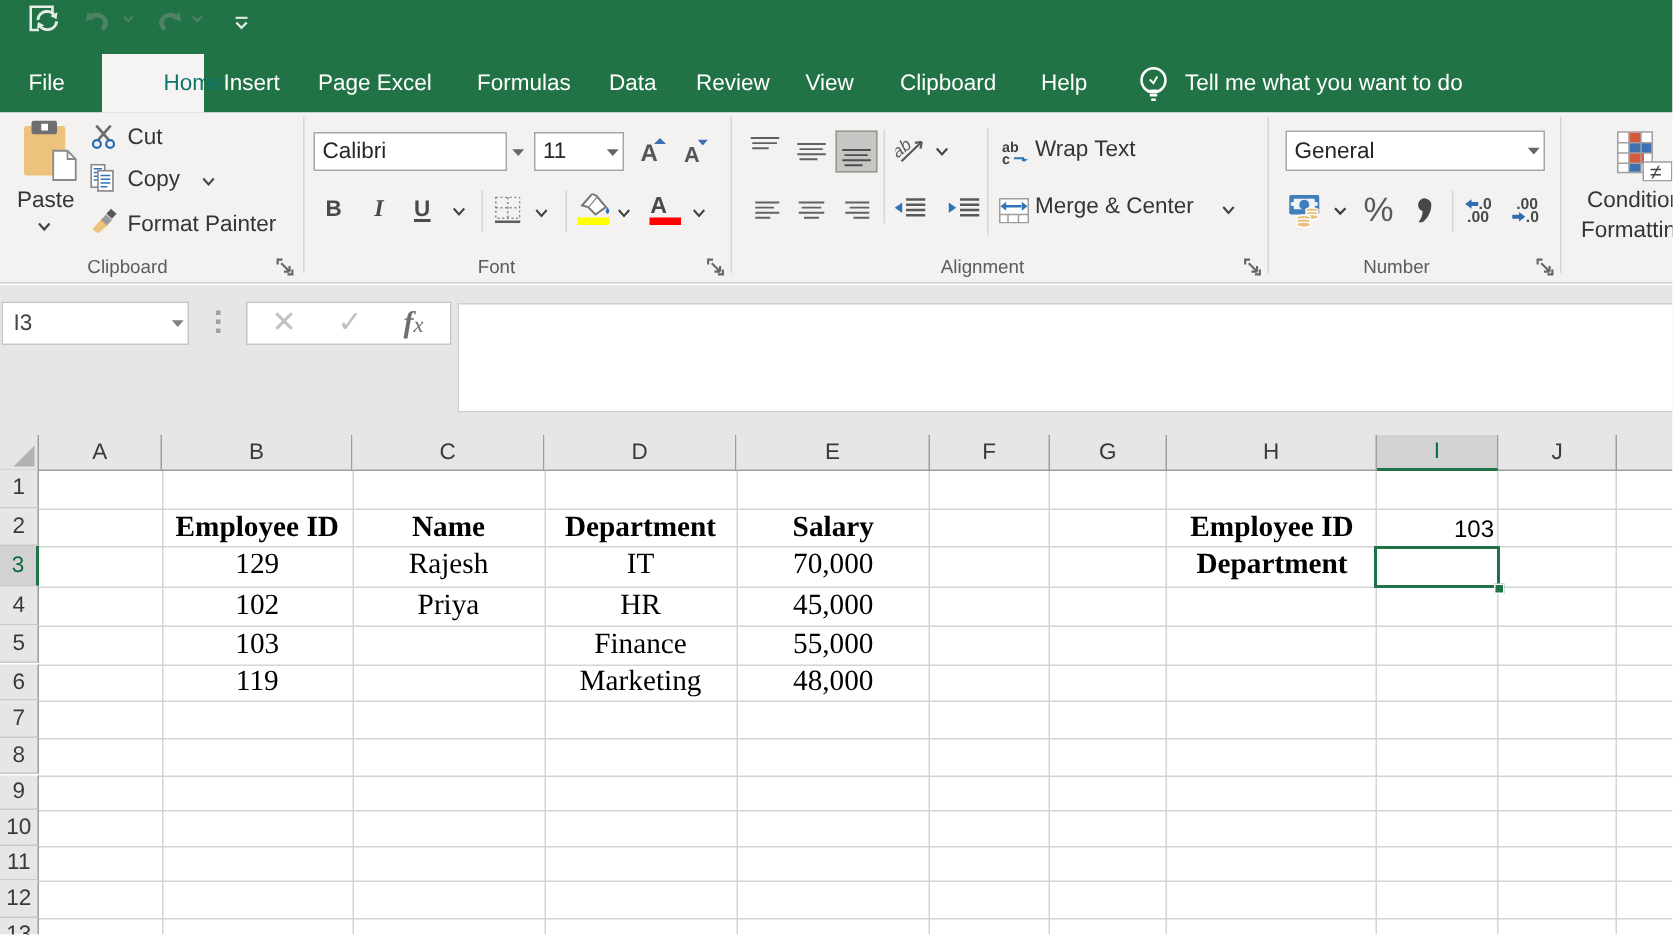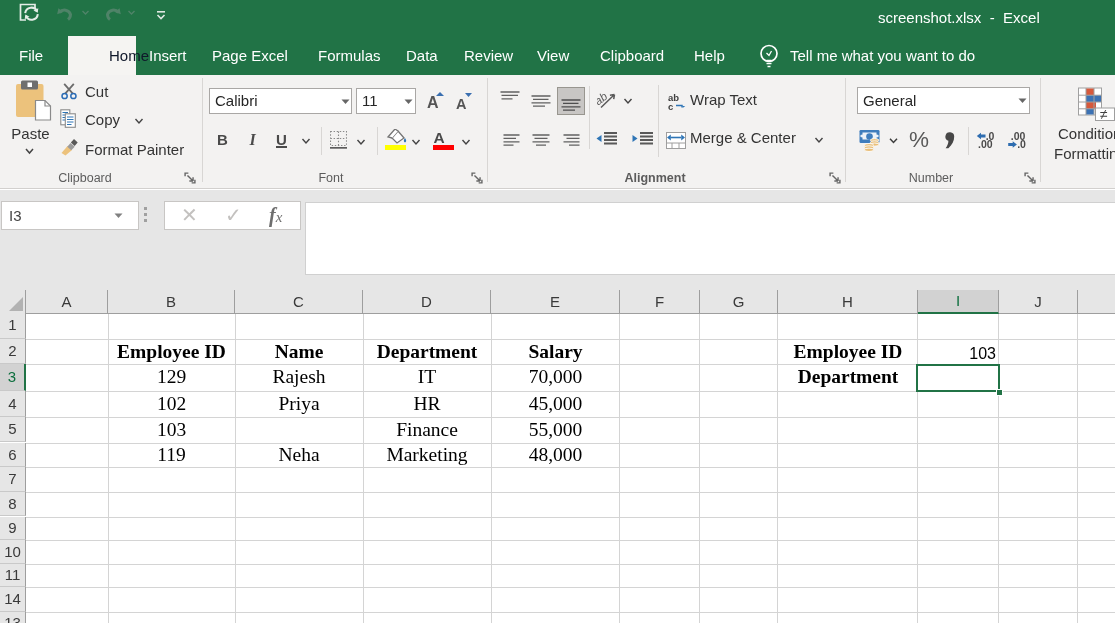--- a/index.html
+++ b/index.html
@@ -4,21 +4,21 @@
 <style>
   * { margin:0; padding:0; box-sizing:border-box; }
   html,body { width:1115px; height:623px; overflow:hidden; }
   body { font-family:"Liberation Sans", sans-serif; position:relative; background:#fff; }
   .abs { position:absolute; }
   .ser { font-family:"Liberation Serif", serif; }
   
   #titlebar { left:0; top:0; width:1115px; height:36px; background:#217346; }
   #tabsrow { left:0; top:36px; width:1115px; height:39px; background:#217346; }
   .tab { position:absolute; top:0; height:39px; line-height:39px; color:#fff; font-size:15px; }
-  #hometab { left:68px; top:0; width:68px; height:39px; background:#f5f4f2; color:#0f172a; text-align:center; line-height:39px; font-size:15px;padding-left:41px; }
+  #hometab { left:68px; top:0; width:68px; height:39px; background:#f5f4f2; color:#0f766e; text-align:center; line-height:39px; font-size:15px;padding-left:41px; }
   
   #ribbon { left:0; top:75px; width:1115px; height:114px; background:#f3f2f1; border-bottom:1px solid #d2d0ce; }
   .rsep { position:absolute; top:3px; width:1px; height:104px; background:#d8d6d4; }
   .glabel { position:absolute; top:96px; height:16px; font-size:12.5px; color:#5c5c5c; text-align:center; }
   .launcher { position:absolute; top:97px; width:12px; height:12px; }
   .rtxt { position:absolute; font-size:15px; color:#343434; white-space:nowrap; }
   .combo { position:absolute; background:#fff; border:1px solid #a9a7a5; }
   .combo .cv { position:absolute; left:5px; top:0; font-size:15px; color:#262626; line-height:24px; }
   
   #fbar { left:0; top:190px; width:1115px; height:100px; background:#e6e6e6; }
@@ -28,21 +28,20 @@
   .rowhdr { position:absolute; left:0; width:26px; background:#e6e6e6; border-right:1px solid #9e9e9e; border-bottom:1px solid #c9c9c9; color:#3a3a3a; font-size:15px; text-align:center; }
   .vline { position:absolute; width:1px; background:#d4d4d4; }
   .hline { position:absolute; height:1px; background:#d4d4d4; }
   .cell { position:absolute; height:25.75px; line-height:25.75px; font-size:19.5px; color:#000; text-align:center; font-family:"Liberation Serif", serif; white-space:nowrap; }
   .b { font-weight:bold; }
 </style>
 </head>
 <body>
 
 <div id="titlebar" class="abs">
-  <div class="abs" style="left:878px; top:0; width:237px; height:36px; line-height:36px; color:#fff; font-size:15px;">screenshot.xlsx&nbsp; -&nbsp; Excel</div>
 
   <svg class="abs" style="left:19px; top:3px;" width="22" height="20" viewBox="0 0 22 20">
     <path d="M16 6 V1.5 H1.5 V17 H7" fill="none" stroke="#e4ede7" stroke-width="1.7"></path>
     <path d="M6.2 10.2 a6.2 6.2 0 0 1 11.9 -1.7" fill="none" stroke="#e4ede7" stroke-width="2"></path>
     <path d="M18.8 11.2 a6.2 6.2 0 0 1 -11.9 1.7" fill="none" stroke="#e4ede7" stroke-width="2"></path>
     <path d="M19.3 5.2 l-0.6 4.6 -4.2 -2.2 z" fill="#e4ede7"></path>
     <path d="M5.7 16.2 l0.6 -4.6 4.2 2.2 z" fill="#e4ede7"></path>
   </svg>
 
   <svg class="abs" style="left:57px; top:6px;" width="18" height="15" viewBox="0 0 18 15">
@@ -124,21 +123,21 @@
     <rect x="10.8" y="1.2" width="5" height="4.6" transform="rotate(42 13.3 3.5)" fill="#585858"></rect>
   </svg>
   <div class="rtxt" style="left:85px; top:66px;">Format Painter</div>
 
   <svg class="abs launcher" style="left:184px;" width="11" height="11" viewBox="0 0 11 11">
     <path d="M1 4 V1 H4 M10 7 v3 h-3" stroke="#666" stroke-width="1.3" fill="none"></path>
     <path d="M3.2 3.2 L8.3 8.3 M8.3 8.3 V4.9 M8.3 8.3 H4.9" stroke="#666" stroke-width="1.3" fill="none"></path>
   </svg>
   <div class="rsep" style="left:202px;"></div>
 
-  <div class="combo" style="left:209px; top:13px; width:143px; height:26px;">
+  <div class="combo" style="left:209px; top:13px; width:129px; height:26px;">
     <div class="cv">Calibri</div>
     <svg class="abs" style="left:131px; top:10px;" width="9" height="6" viewBox="0 0 9 6">
         <path d="M0.5 0.5 L4.5 5 L8.5 0.5" fill="#666"></path>
       </svg>
   </div>
   <div class="combo" style="left:356px; top:13px; width:60px; height:26px;">
     <div class="cv">11</div>
     <svg class="abs" style="left:47px; top:10px;" width="9" height="6" viewBox="0 0 9 6">
         <path d="M0.5 0.5 L4.5 5 L8.5 0.5" fill="#666"></path>
       </svg>
@@ -315,26 +314,26 @@
     <rect x="8" y="15" width="10" height="6.8" fill="#d6593c"></rect>
     <rect x="8" y="21.8" width="8" height="5.7" fill="#3c72b4"></rect>
     <path d="M8 1 V28 M16 1 V28 M0.5 8.2 H23.5 M0.5 15 H23.5 M0.5 21.8 H23.5" stroke="#a0a0a0" fill="none"></path>
     <rect x="17.5" y="21" width="19" height="12.5" fill="#fff" stroke="#9e9e9e"></rect>
     <text x="22" y="32" font-size="14" fill="#404040" font-family="Liberation Sans">≠</text>
   </svg>
   <div class="rtxt" style="left:1058px; top:50px;">Conditional</div>
   <div class="rtxt" style="left:1054px; top:70px;">Formatting</div>
   <div class="glabel" style="left:35px; width:100px;">Clipboard</div>
   <div class="glabel" style="left:281px; width:100px;">Font</div>
-  <div class="glabel" style="left:605px; width:100px;font-weight:bold;">Alignment</div>
+  <div class="glabel" style="left:605px; width:100px;">Alignment</div>
   <div class="glabel" style="left:881px; width:100px;">Number</div>
 </div>
 
 <div id="fbar" class="abs">
-  <div class="abs" style="left:1px; top:11px; width:138px; height:29px; background:#fff; border:1px solid #c8c6c4;">
+  <div class="abs" style="left:1px; top:11px; width:125px; height:29px; background:#fff; border:1px solid #c8c6c4;">
     <div class="abs" style="left:7px; top:0; line-height:27px; font-size:15px; color:#444;">I3</div>
     <svg class="abs" style="left:112px; top:11px;" width="9" height="6" viewBox="0 0 9 6">
         <path d="M0.5 0.5 L4.5 5 L8.5 0.5" fill="#808080"></path>
       </svg>
   </div>
   <div class="abs" style="left:144px; top:17px; width:3px; height:17px;">
     <div style="width:3px;height:3px;background:#a0a0a0;margin-bottom:3px;"></div>
     <div style="width:3px;height:3px;background:#a0a0a0;margin-bottom:3px;"></div>
     <div style="width:3px;height:3px;background:#a0a0a0;"></div>
   </div>
@@ -368,21 +367,21 @@
   <div class="rowhdr" style="top:48.7px; height:25.4px; line-height:24.4px;">2</div>
   <div class="rowhdr" style="top:74.1px; height:26.5px; line-height:25.5px; background:#d2d2d2; color:#0c6e3d; border-right:2px solid #217346;">3</div>
   <div class="rowhdr" style="top:100.6px; height:26.0px; line-height:25.0px;">4</div>
   <div class="rowhdr" style="top:126.6px; height:25.9px; line-height:24.9px;">5</div>
   <div class="rowhdr" style="top:152.5px; height:24.5px; line-height:23.5px;">6</div>
   <div class="rowhdr" style="top:177.0px; height:24.8px; line-height:23.8px;">7</div>
   <div class="rowhdr" style="top:201.8px; height:24.7px; line-height:23.7px;">8</div>
   <div class="rowhdr" style="top:226.5px; height:23.8px; line-height:22.8px;">9</div>
   <div class="rowhdr" style="top:250.3px; height:24.0px; line-height:23.0px;">10</div>
   <div class="rowhdr" style="top:274.3px; height:23.0px; line-height:22.0px;">11</div>
-  <div class="rowhdr" style="top:297.3px; height:24.7px; line-height:23.7px;">14</div>
+  <div class="rowhdr" style="top:297.3px; height:24.7px; line-height:23.7px;">12</div>
   <div class="rowhdr" style="top:322.0px; height:11.0px; border-bottom:none; line-height:22px;">13</div>
 
   <div class="vline" style="left:108px; top:23.5px; height:309.5px;"></div>
   <div class="vline" style="left:235px; top:23.5px; height:309.5px;"></div>
   <div class="vline" style="left:363px; top:23.5px; height:309.5px;"></div>
   <div class="vline" style="left:491px; top:23.5px; height:309.5px;"></div>
   <div class="vline" style="left:619px; top:23.5px; height:309.5px;"></div>
   <div class="vline" style="left:699px; top:23.5px; height:309.5px;"></div>
   <div class="vline" style="left:777px; top:23.5px; height:309.5px;"></div>
   <div class="vline" style="left:917px; top:23.5px; height:309.5px;"></div>
@@ -418,19 +417,18 @@
   <div class="cell" style="left:108px; top:100.6px; line-height:26.0px; width:127px;">102</div>
   <div class="cell" style="left:235px; top:100.6px; line-height:26.0px; width:128px;">Priya</div>
   <div class="cell" style="left:363px; top:100.6px; line-height:26.0px; width:128px;">HR</div>
   <div class="cell" style="left:491px; top:100.6px; line-height:26.0px; width:129px;">45,000</div>
 
   <div class="cell" style="left:108px; top:126.6px; line-height:25.9px; width:127px;">103</div>
   <div class="cell" style="left:363px; top:126.6px; line-height:25.9px; width:128px;">Finance</div>
   <div class="cell" style="left:491px; top:126.6px; line-height:25.9px; width:129px;">55,000</div>
 
   <div class="cell" style="left:108px; top:152.5px; line-height:24.5px; width:127px;">119</div>
-  <div class="cell" style="left:235px; top:152.5px; line-height:24.5px; width:128px;">Neha</div>
   <div class="cell" style="left:363px; top:152.5px; line-height:24.5px; width:128px;">Marketing</div>
   <div class="cell" style="left:491px; top:152.5px; line-height:24.5px; width:129px;">48,000</div>
 
   <div class="abs" style="left:916px; top:73.5px; width:84px; height:28.5px; border:2px solid #217346;"></div>
   <div class="abs" style="left:995.5px; top:98.5px; width:7px; height:7px; background:#217346; border:1px solid #fff;"></div>
 </div>
 
 </body></html>

